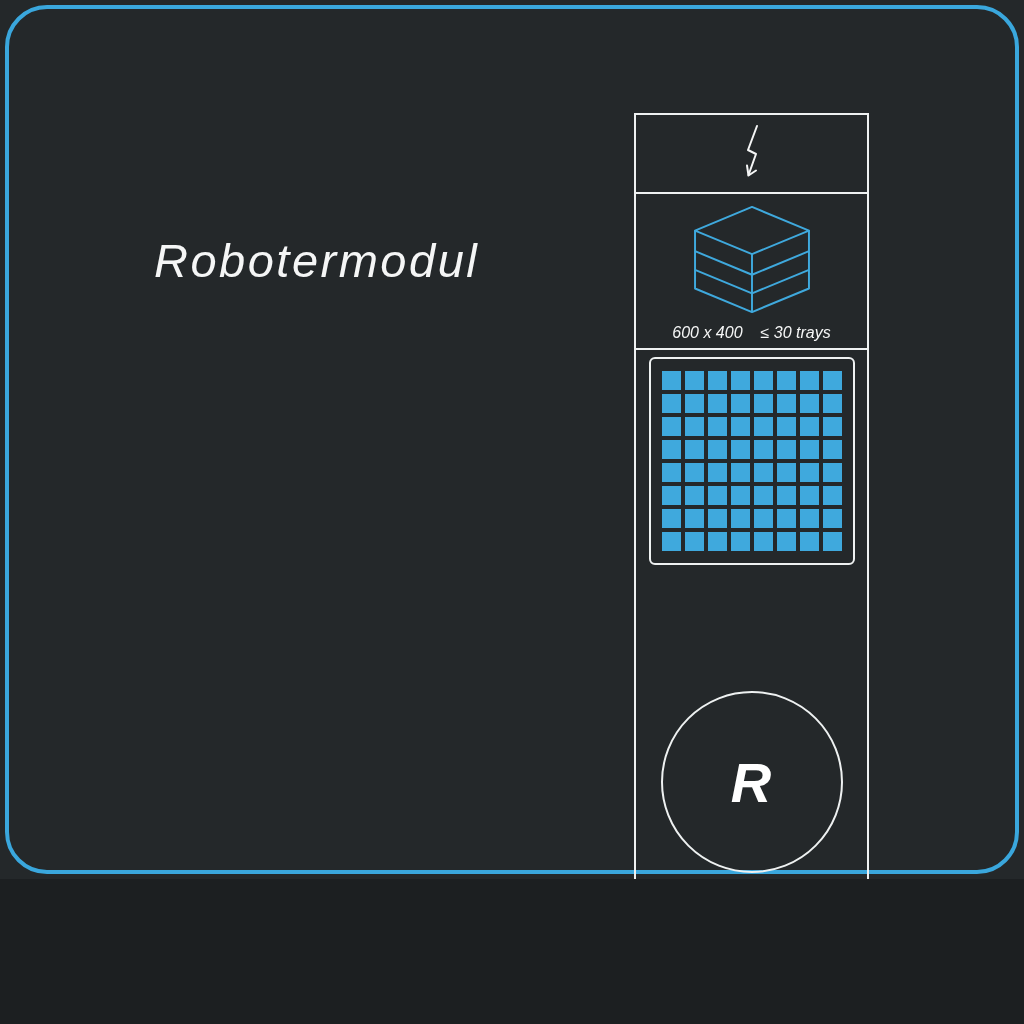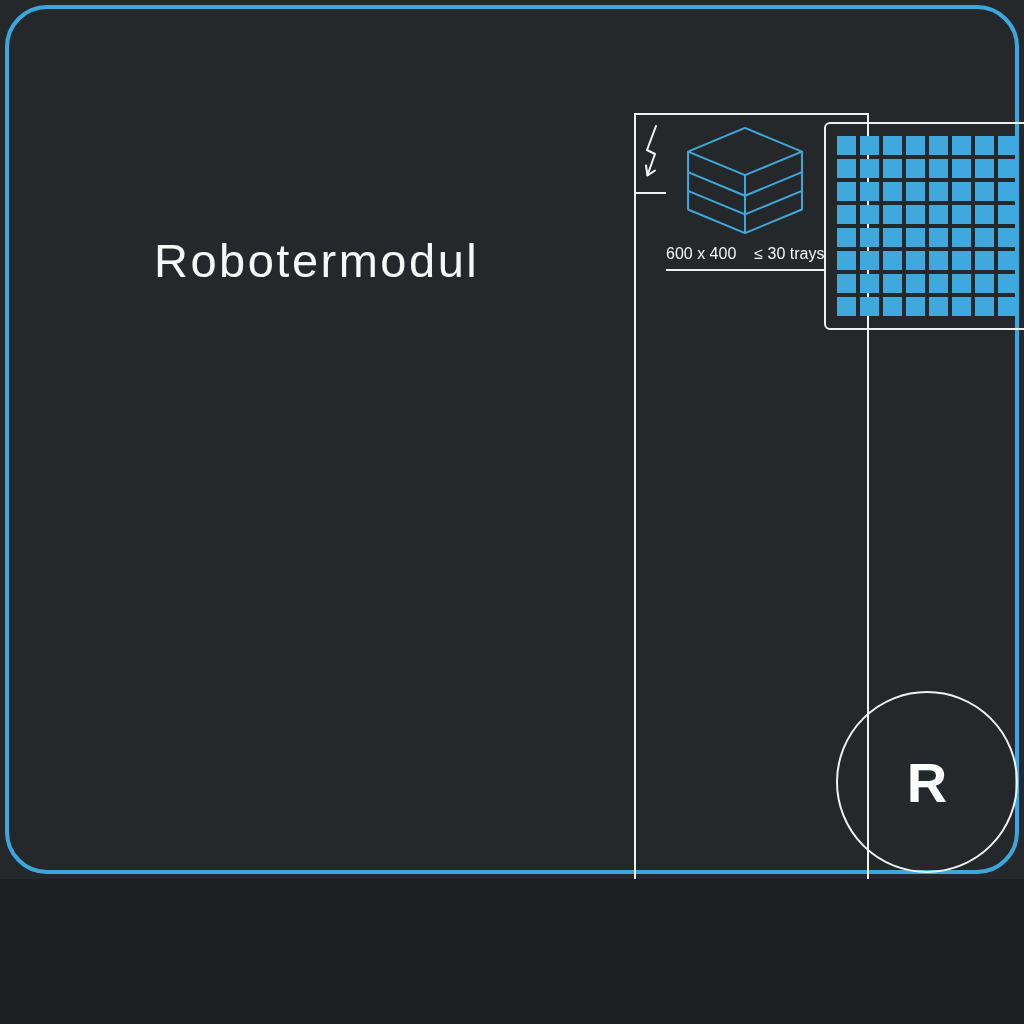--- a/index.html
+++ b/index.html
@@ -7,20 +7,21 @@
     padding: 0;
     background: #1c1f21;
     font-family: "Liberation Sans", sans-serif;
   }
   .stage {
     position: relative;
     width: 1024px;
     height: 879px;
     overflow: hidden;
     background: var(--background, #24282a);
+    font-style: italic;
   }
   .outer-frame {
     position: absolute;
     left: 5px;
     top: 5px;
     right: 5px;
     bottom: 5px;
     border: 4px solid var(--frame, #3aa7dd);
     border-radius: 42px;
   }
@@ -38,21 +39,21 @@
   .module-panel {
     position: absolute;
     left: 634px;
     top: 113px;
     width: 235px;
     height: 793px;
     box-sizing: border-box;
     border: 2px solid var(--outline, #eef1f1);
     border-radius: 0;
     display: flex;
-    flex-direction: row;
+    flex-direction: column;
   }
   .section {
     box-sizing: border-box;
     display: flex;
     flex-direction: column;
     align-items: center;
   }
   .section.power {
     height: 79px;
     border-bottom: 2px solid var(--outline, #eef1f1);

